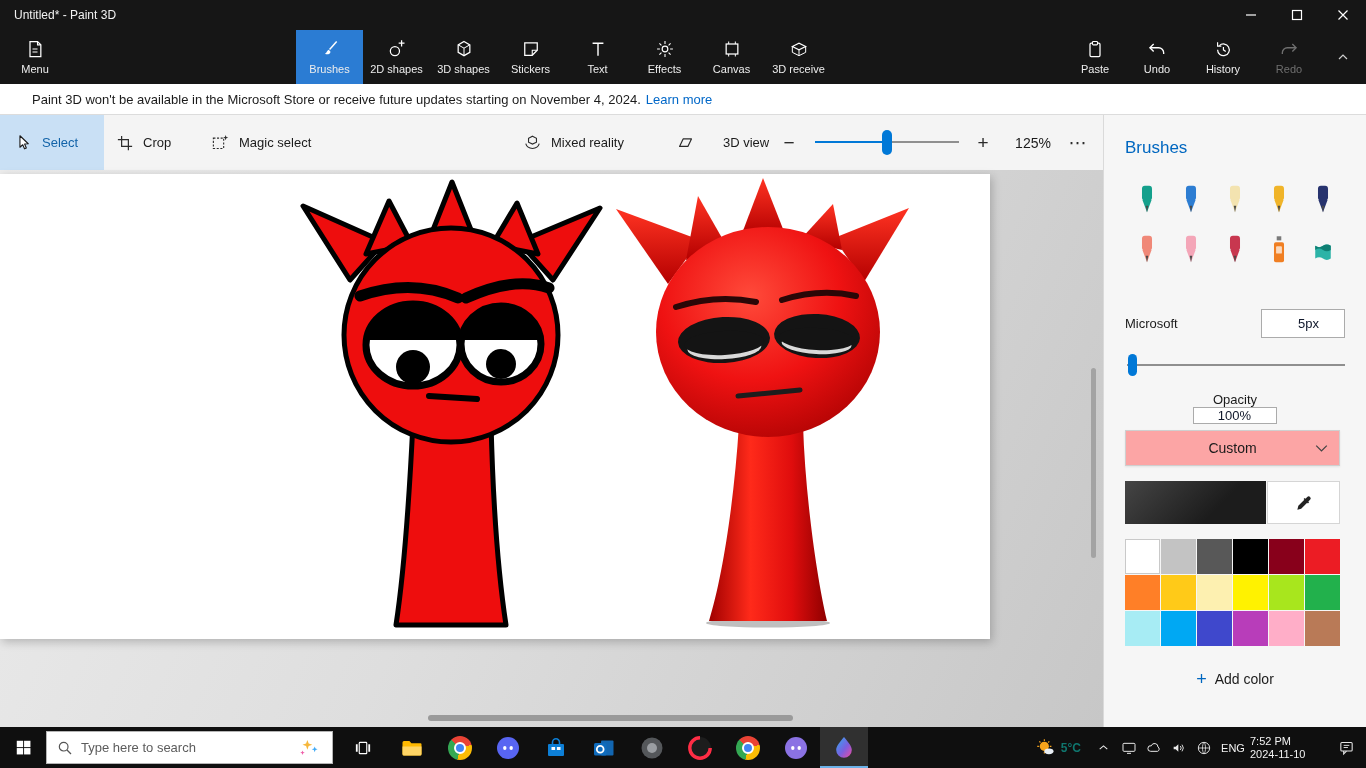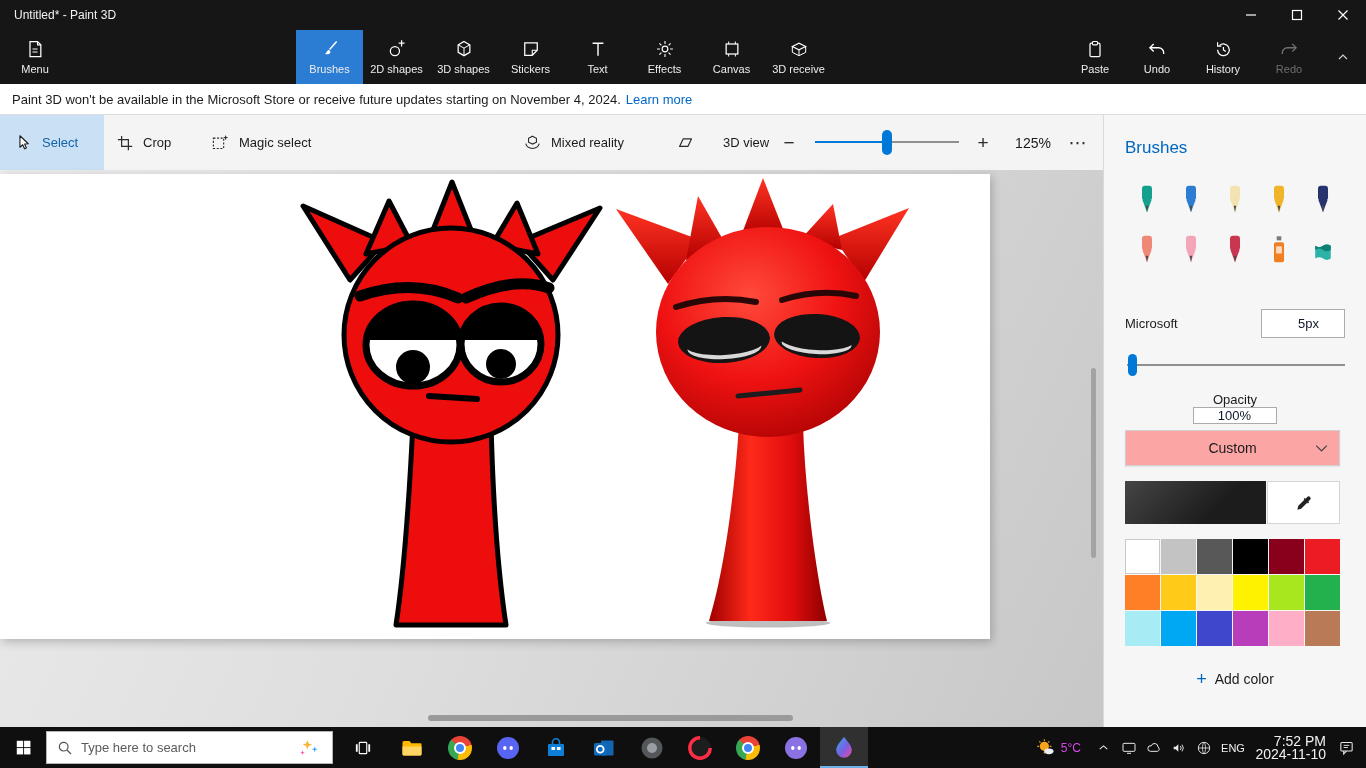--- a/index.html
+++ b/index.html
@@ -21,21 +21,21 @@
   .tab-row{position:absolute;left:296px;top:0;display:flex;height:54px;}
   .tab{width:67px;}
   .tab.active{background:#2b7cd3;}
   .ribbon-actions{position:absolute;right:0;top:0;display:flex;height:54px;}
   .act{width:62px;}
   .act.wide{width:70px;}
   .act.disabled .rlabel{color:#6f6f6f;}
   .collapse-btn{width:46px;display:flex;align-items:center;justify-content:center;height:54px;}
 
   
-  .banner{position:absolute;left:0;top:84px;width:1366px;height:31px;background:#ffffff;border-bottom:1px solid #dcdcdc;display:flex;align-items:center;padding-left:12px;font-size:13px;color:#1b1b1b;}
+  .banner{position:absolute;left:0;top:84px;width:1366px;height:31px;background:#ffffff;border-bottom:1px solid #dcdcdc;display:flex;align-items:center;padding-left:32px;font-size:13px;color:#1b1b1b;}
   .banner a{color:#0067c8;text-decoration:none;margin-left:5px;cursor:pointer;}
 
   
   .toolbar{position:absolute;left:0;top:115px;width:1103px;height:55px;background:#f4f4f4;}
   .tool{position:absolute;top:0;height:55px;display:flex;align-items:center;gap:9px;font-size:13px;color:#1b1b1b;padding:0 8px;}
   .tool-select{left:0;width:104px;background:#c9e0f5;color:#1263a8;padding-left:14px;}
   .tool-crop{left:108px;}
   .tool-magic{left:203px;}
   .tool-mixed{left:515px;}
   .tool-3dview{left:668px;gap:28px;}
@@ -87,24 +87,24 @@
   .search-box input{border:none;outline:none;background:transparent;flex:1;font-size:13px;color:#444;font-family:inherit;}
   .search-box input::placeholder{color:#5c5c5c;}
   .taskview-btn{position:absolute;left:342px;top:0;width:42px;height:41px;display:flex;align-items:center;justify-content:center;}
   .apps{position:absolute;left:388px;top:0;height:41px;display:flex;}
   .app-tile{width:48px;height:41px;display:flex;align-items:center;justify-content:center;}
   .app-tile.active{background:rgba(255,255,255,.14);border-bottom:2px solid #6cb2e8;}
   .ic-chrome{width:24px;height:24px;border-radius:50%;background:conic-gradient(from -45deg,#ea4335 0 33%,#fbbc05 33% 66%,#34a853 66% 100%);position:relative;}
   .ic-chrome::after{content:"";position:absolute;inset:6px;background:#4285f4;border:2px solid #fff;border-radius:50%;}
   .tray{position:absolute;right:0;top:0;height:41px;display:flex;align-items:center;}
   .tray-weather{display:flex;align-items:center;gap:5px;padding:0 10px;}
-  .tray-weather span{font-size:12px;color:#d946ef;}
+  .tray-weather span{font-size:12px;color:#0f766e;font-weight:bold;}
   .tray-cell{width:25px;height:41px;display:flex;align-items:center;justify-content:center;}
   .tray-lang{width:34px;text-align:center;font-size:11px;color:#f2f2f2;}
-  .tray-clock{width:76px;text-align:right;font-size:14px;line-height:13px;color:#f2f2f2;}
+  .tray-clock{width:76px;text-align:left;font-size:11px;line-height:13px;color:#f2f2f2;}
   .tray-action{width:40px;height:41px;display:flex;align-items:center;justify-content:center;}
   svg{display:block;}
 </style>
 </head>
 <body>
 
 <div class="app">
 
   <div class="titlebar">
     <div class="title-text">Untitled* - Paint 3D</div>

